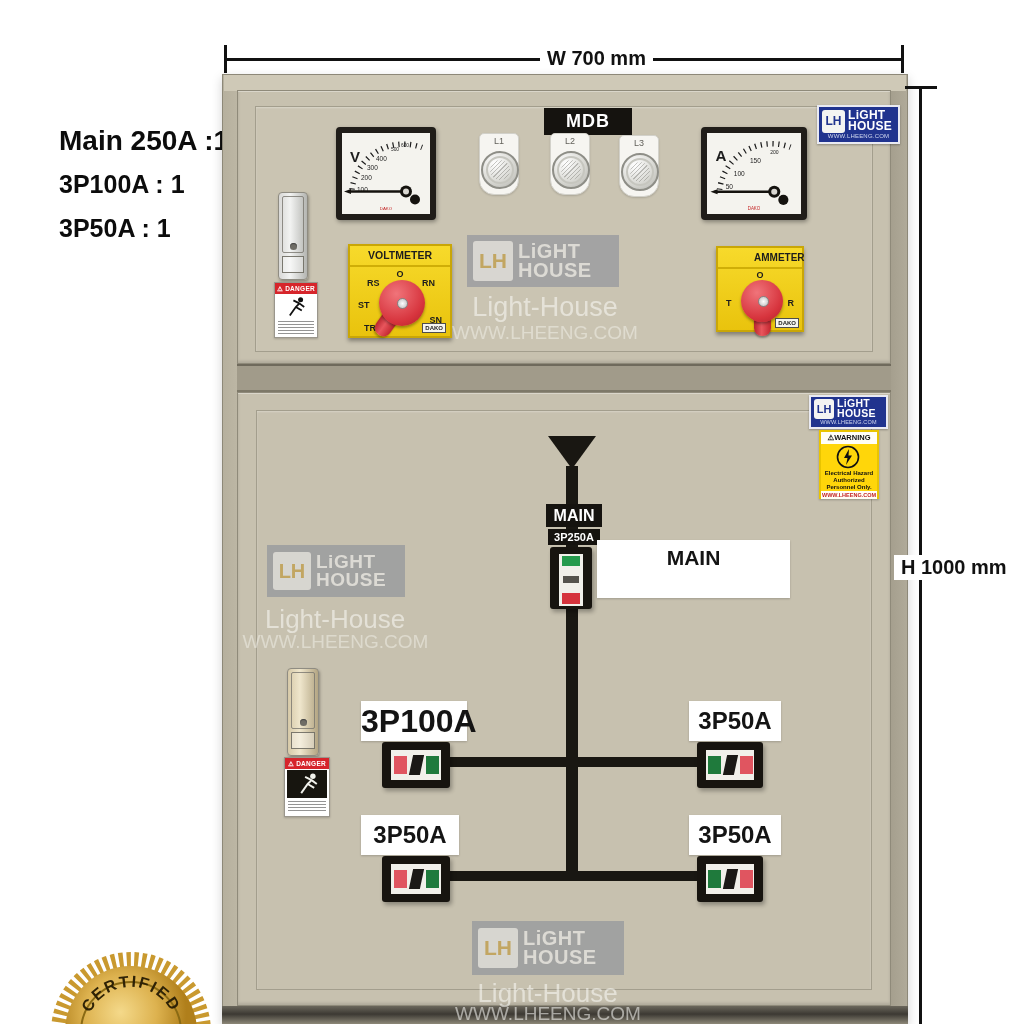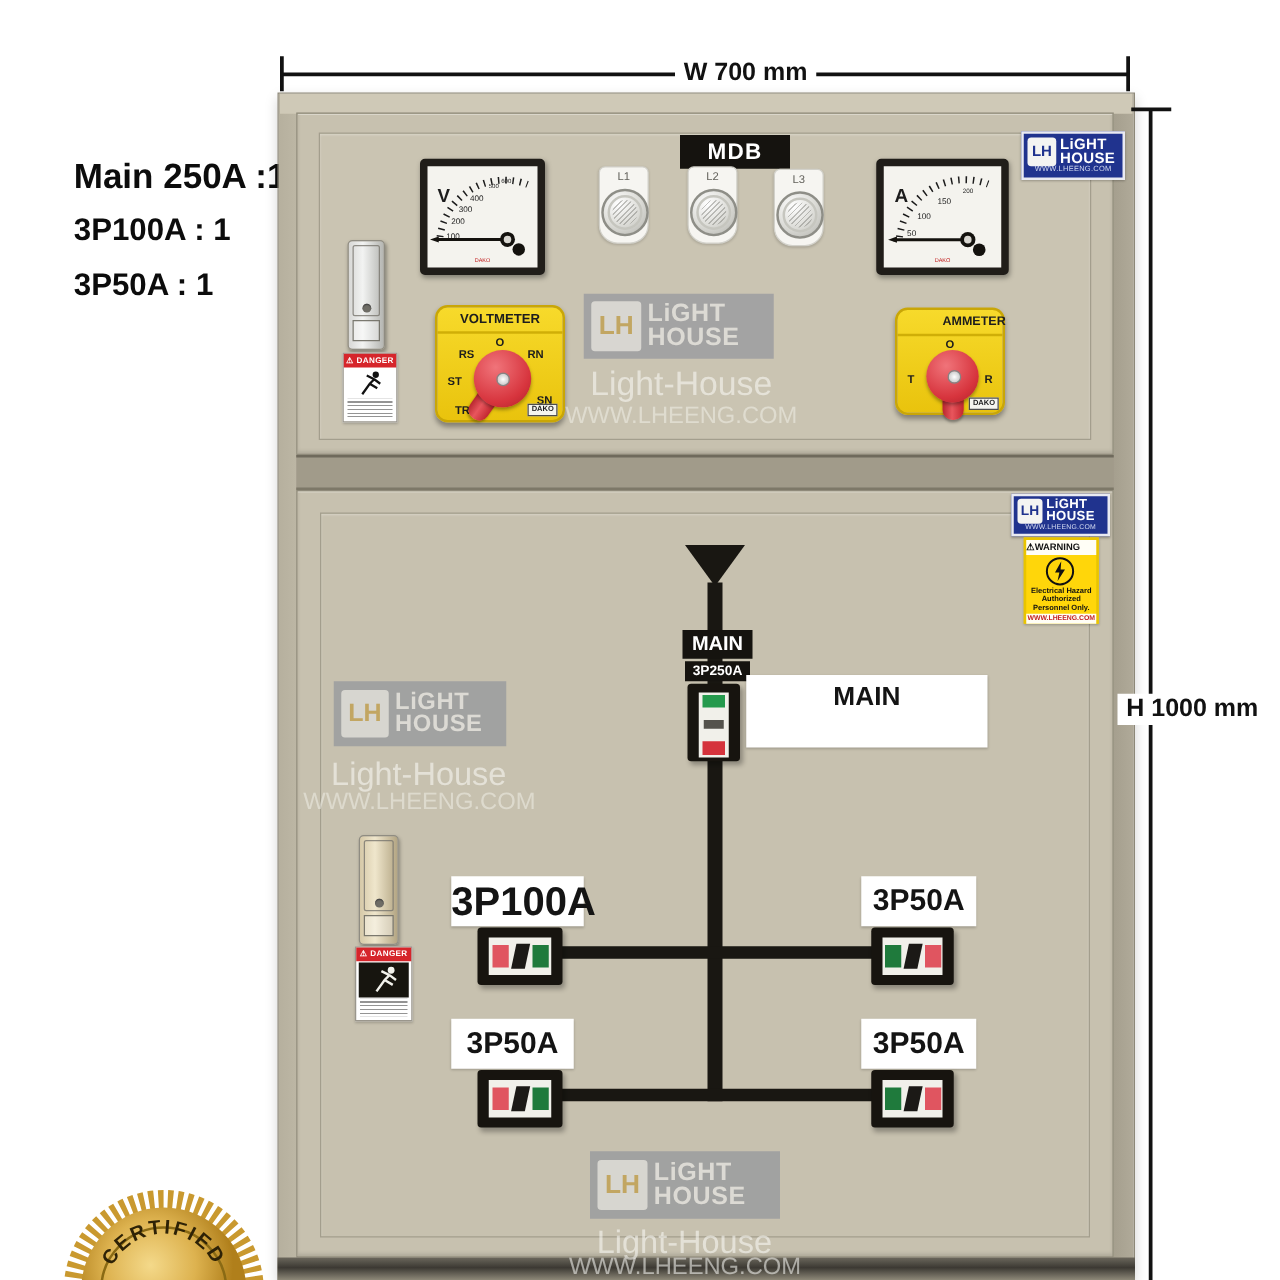--- a/index.html
+++ b/index.html
@@ -24,21 +24,21 @@
   .gauge svg{display:block;width:100%;height:100%;}
   
   .lamp-tag{background:#f6f5f1;border:1px solid #d2d1ca;border-radius:5px 5px 15px 15px;box-shadow:0 1px 2px rgba(0,0,0,0.15);}
   .lamp-tag .lbl{display:block;text-align:center;font-size:9px;color:#63625c;margin-top:2px;}
   .lamp{position:absolute;left:1px;top:17px;width:34px;height:34px;border-radius:50%;
     background:radial-gradient(circle at 35% 30%,#ffffff,#dadad5 55%,#b2b2ac);border:2px solid #8e8e87;overflow:hidden;}
   .lamp::before{content:"";position:absolute;inset:3px;border-radius:50%;border:2px solid #c6c6bf;}
   .lamp::after{content:"";position:absolute;inset:7px;border-radius:50%;
     background:repeating-linear-gradient(135deg,transparent 0 2px,rgba(110,110,104,0.4) 2px 3px);}
   
-  .sel{background:linear-gradient(#f7da2b,#e9c30d);border:2px solid #c9a606;border-radius:10px;box-shadow:0 3px 4px rgba(0,0,0,0.35);}
+  .sel{background:linear-gradient(#f7da2b,#e9c30d);border:2px solid #c9a606;border-radius:0;box-shadow:0 3px 4px rgba(0,0,0,0.35);}
   .sel-title{height:19px;line-height:19px;text-align:center;font-weight:bold;font-size:10.5px;color:#1d1d1d;border-bottom:2px solid #cfae07;}
   .sel-pos{position:absolute;font-size:9px;font-weight:bold;color:#1d1d1d;}
   .sel-knob{position:absolute;border-radius:50%;background:radial-gradient(circle at 38% 30%,#f0747a,#d7343d 65%,#ae2029);box-shadow:0 2px 3px rgba(0,0,0,0.35);}
   .sel-handle{position:absolute;width:17px;background:linear-gradient(90deg,#b8262f,#e8565d 45%,#c2262f);border-radius:8px;transform-origin:50% 0;box-shadow:0 2px 2px rgba(0,0,0,0.3);}
   .sel-screw{position:absolute;width:9px;height:9px;border-radius:50%;background:radial-gradient(#fefefe,#b9b9b9);border:1px solid #848484;}
   .sel-brand{position:absolute;font-size:6px;font-weight:bold;background:#f5f5ef;color:#1d1d1d;border:1px solid #4d4d4d;padding:0 2px;line-height:8px;}
   
   .lh-logo{background:#20338e;border:2px solid #e9eaf2;display:flex;flex-direction:column;padding:2px 3px;box-shadow:0 1px 2px rgba(0,0,0,0.3);}
   .lh-row{display:flex;align-items:center;gap:3px;flex:1;}
   .lh-mark{background:#f4f4f2;border-radius:3px;color:#20338e;font-weight:bold;display:flex;align-items:center;justify-content:center;}
@@ -48,21 +48,21 @@
   .wm-logo{background:rgba(104,114,140,0.40);display:flex;align-items:center;gap:5px;padding:4px 6px;}
   .wm-mark{background:rgba(248,246,238,0.62);color:rgba(193,163,92,0.95);font-weight:bold;border-radius:3px;display:flex;align-items:center;justify-content:center;}
   .wm-words{color:rgba(242,240,232,0.72);font-weight:bold;line-height:0.95;letter-spacing:0.5px;}
   .wm-name{color:rgba(252,252,248,0.55);text-align:center;}
   .wm-site{color:rgba(252,252,248,0.42);text-align:center;}
   
   .danger{background:#fff;border:1px solid #9a968c;box-shadow:0 1px 2px rgba(0,0,0,0.2);}
   .danger-head{background:#d6252b;color:#fff;font-weight:bold;font-size:6.5px;text-align:center;height:11px;line-height:11px;letter-spacing:0.3px;}
   .fineprint{margin:1px 3px;background:repeating-linear-gradient(rgba(0,0,0,0) 0 2px,rgba(60,60,60,0.55) 2px 3px);}
   .warning{background:#ffd60a;border:2px solid #e9c400;box-shadow:0 1px 2px rgba(0,0,0,0.25);}
-  .warn-head{background:#fffef6;color:#111;font-weight:bold;font-size:7.5px;text-align:left;height:12px;line-height:12px;}
+  .warn-head{background:#fffef6;color:#111;font-weight:bold;font-size:7.5px;text-align:center;height:12px;line-height:12px;}
   .warn-line{font-size:6px;line-height:7px;text-align:center;color:#111;font-weight:bold;}
   .warn-site{background:#fffef6;color:#c32222;font-size:5.5px;line-height:8px;text-align:center;font-weight:bold;}
   
   .handle{border:1px solid #8f8c82;border-radius:4px;box-shadow:1px 2px 3px rgba(0,0,0,0.3);}
   .handle .plate{position:absolute;left:3px;right:3px;top:3px;bottom:26px;border:1px solid rgba(120,118,110,0.8);border-radius:2px;}
   .handle .hole{position:absolute;width:7px;height:7px;border-radius:50%;background:#6f6d66;left:50%;margin-left:-3.5px;top:58%;box-shadow:inset 0 1px 1px #444;}
   .handle .latch{position:absolute;left:3px;right:3px;bottom:6px;height:15px;border:1px solid rgba(110,108,98,0.9);background:rgba(255,255,255,0.35);}
   
   .busline{background:#191712;}
   .brk{background:#17140f;border-radius:3px;box-shadow:2px 3px 4px rgba(0,0,0,0.3);padding:8px 9px;}

